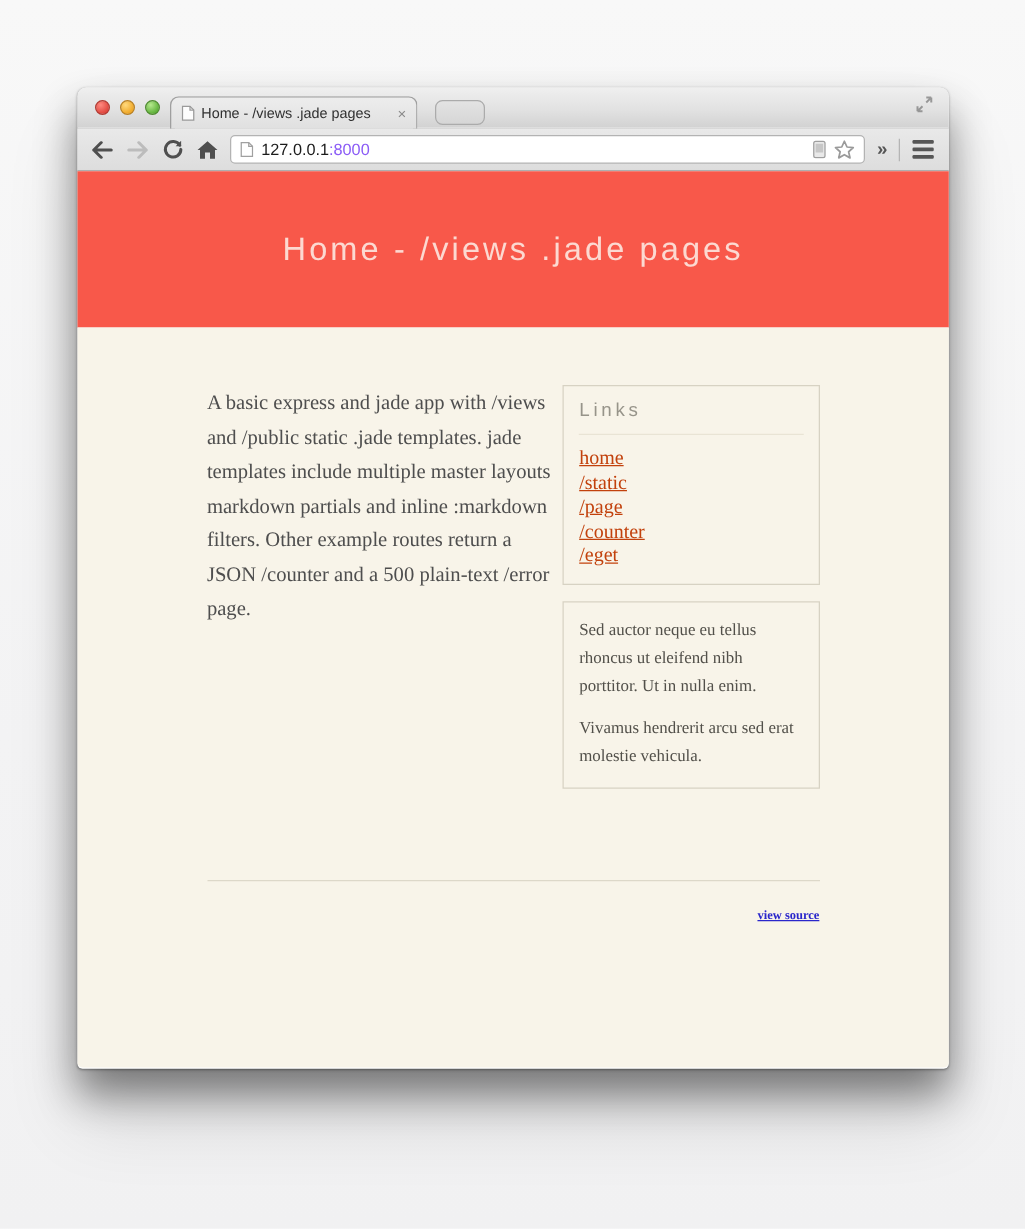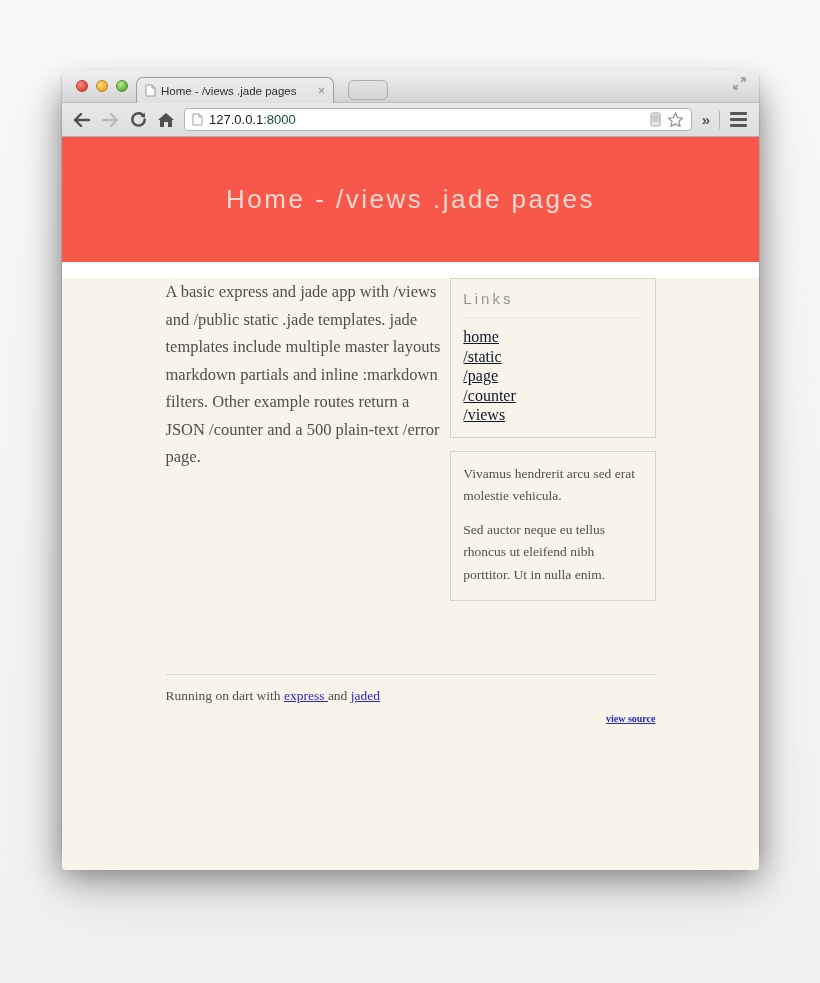--- a/index.html
+++ b/index.html
@@ -77,21 +77,21 @@
     height: 23px;
     background: #fff;
     border: 1px solid #b3b3b3;
     border-radius: 4px;
     display: flex; align-items: center;
     padding: 0 7px;
     gap: 6px;
     font-size: 13px;
   }
   .url-host { color: #1b1b1b; }
-  .url-port { color: #14532d; }
+  .url-port { color: #8b5cf6; }
   .addr-spacer { flex: 1; }
   .chevrons { color: #555; font-size: 15px; font-weight: bold; letter-spacing: -1px; padding: 0 2px; }
   .tb-sep { width: 1px; height: 18px; background: #b5b5b5; }
   .hamburger { display: flex; flex-direction: column; gap: 3px; padding: 2px; }
   .hamburger span { display: block; width: 17px; height: 3px; background: #565656; border-radius: 1px; }
 
   
   .site-header {
     height: 125px;
     background: #f8584a;
@@ -101,21 +101,21 @@
     font-size: 26px;
     letter-spacing: 2.5px;
     color: #fcd9d1;
     font-weight: normal;
   }
   .content {
     height: 592px;
     background: #f8f4e9;
     border-radius: 0 0 4px 4px;
   }
-  .container { width: 490px; margin: 16px auto; }
+  .container { width: 490px; margin: 0 auto; padding-top: 46px; }
   .columns { display: flex; justify-content: space-between; }
 
   .main-col {
     width: 293px;
     font-family: "Liberation Serif", serif;
     font-size: 16.5px;
     line-height: 27.5px;
     color: #4e4e4e;
   }
   .main-col p { margin-bottom: 22px; }
@@ -133,21 +133,21 @@
     font-weight: normal;
     padding-bottom: 10px;
     border-bottom: 1px solid #e9e4d5;
     margin-bottom: 9px;
   }
   .links-list a {
     display: block;
     font-family: "Liberation Serif", serif;
     font-size: 16px;
     line-height: 19.5px;
-    color: #0f172a;
+    color: #c2410c;
     text-decoration: underline;
   }
   .widget-text p {
     font-family: "Liberation Serif", serif;
     font-size: 13.5px;
     line-height: 22.5px;
     color: #52504a;
     margin-bottom: 11px;
   }
   .widget-text p:last-child { margin-bottom: 2px; }
@@ -267,36 +267,35 @@
         </div>
 
         <div class="side-col">
           <div class="box">
             <h2 class="box-title">Links</h2>
             <div class="links-list">
               <a href="#">home</a>
               <a href="#">/static</a>
               <a href="#">/page</a>
               <a href="#">/counter</a>
-              <a href="#">/views</a>
+              <a href="#">/eget</a>
             </div>
           </div>
 
           <div class="box">
             <div class="widget-text">
+              <p>Sed auctor neque eu tellus rhoncus ut eleifend nibh porttitor. Ut in nulla enim.</p>
               <p>Vivamus hendrerit arcu sed erat molestie vehicula.</p>
-              <p>Sed auctor neque eu tellus rhoncus ut eleifend nibh porttitor. Ut in nulla enim.</p>
             </div>
           </div>
         </div>
 
       </div>
 
       <div class="page-footer">
-        <div><span>Running on dart with </span><a href="#">express </a><span>and </span><a href="#">jaded</a></div>
         <div class="view-source-row">
           <a href="#">view source</a>
         </div>
       </div>
 
     </div>
   </div>
 </div>
 
 </body></html>

